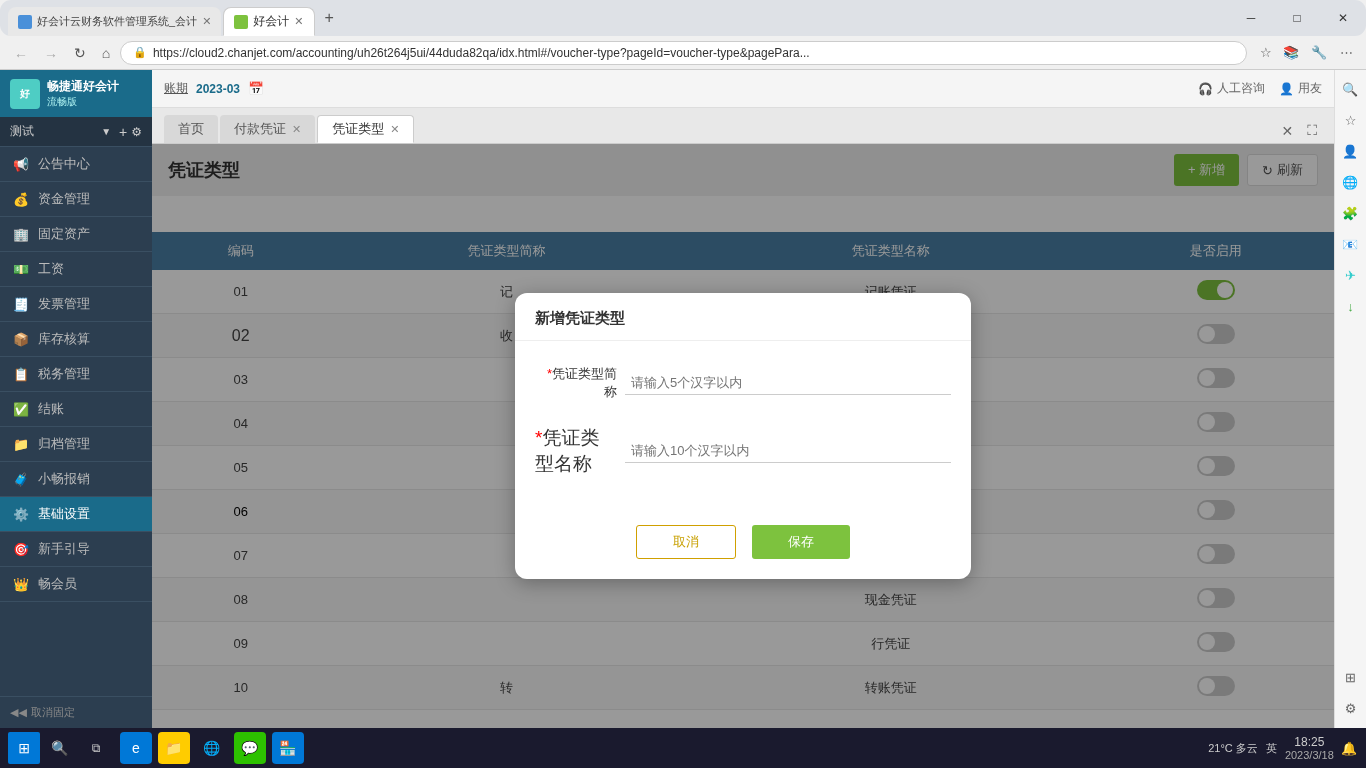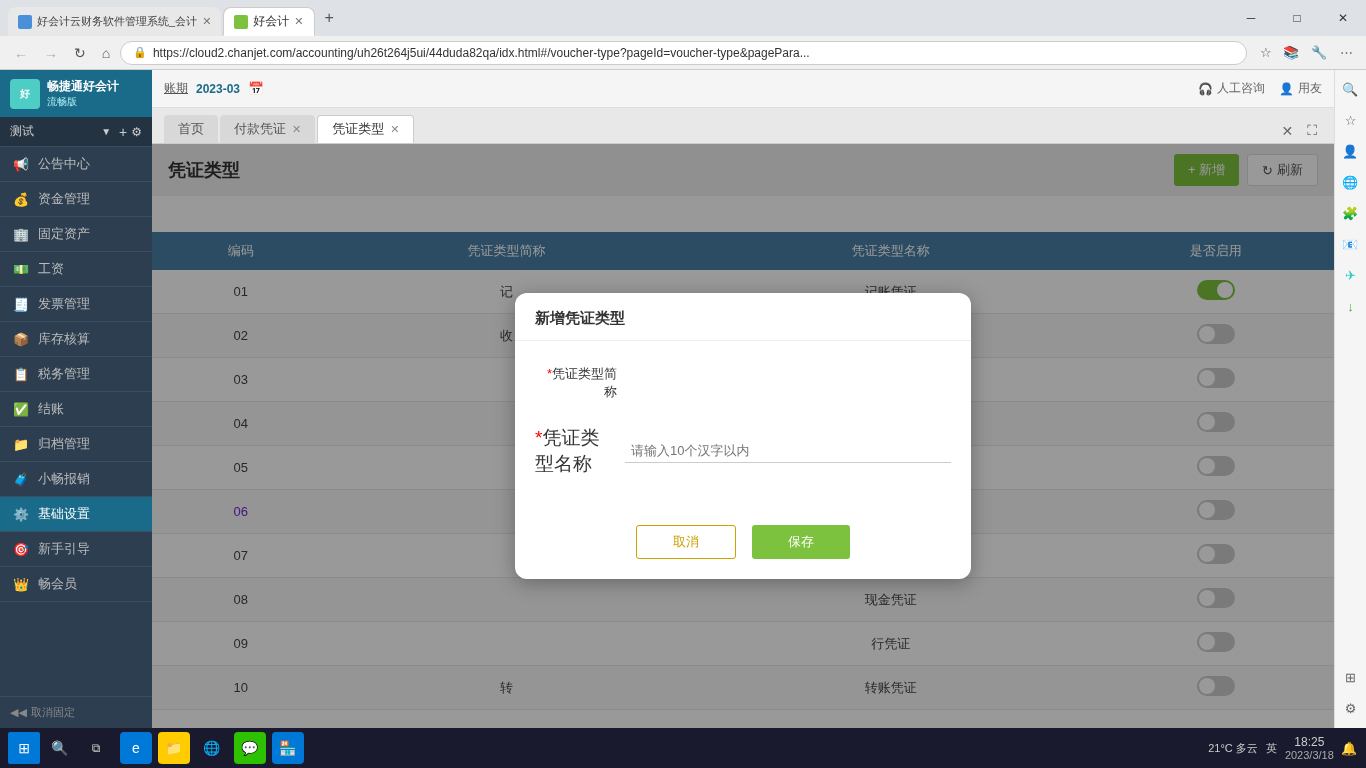--- a/index.html
+++ b/index.html
@@ -1,21 +1,21 @@
 <!DOCTYPE html>
 <html><head>
   <meta charset="utf-8">
   <style>
     * { margin: 0; padding: 0; box-sizing: border-box; }
     body { width: 1366px; height: 768px; overflow: hidden; font-family: 'Microsoft YaHei', sans-serif; font-size: 13px; background: #f0f0f0; }
   </style>
 </head>
 <body>
 
-<div style="background:#dee1e6; height:36px; display:flex; align-items:center; padding:0 0 0 8px;">
+<div style="background:#dee1e6; height:36px; display:flex; align-items:center; padding:0 0 0 8px;border-radius:11px;">
   <div style="display:flex; align-items:flex-end; height:36px; gap:2px; flex:1;">
 
     <div style="display:flex; align-items:center; padding:5px 10px; background:#e8e8e8; border-radius:8px 8px 0 0; font-size:12px; gap:5px; height:29px; max-width:220px; cursor:pointer;">
       <div style="width:14px; height:14px; background:#4a90d9; border-radius:2px; flex-shrink:0;"></div>
       <span style="overflow:hidden; white-space:nowrap; text-overflow:ellipsis; font-size:11px; color:#444;">好会计云财务软件管理系统_会计</span>
       <span style="font-size:11px; color:#777; cursor:pointer; flex-shrink:0;">✕</span>
     </div>
 
     <div style="display:flex; align-items:center; padding:5px 10px; background:#fff; border-radius:8px 8px 0 0; font-size:12px; gap:5px; height:29px; max-width:160px; cursor:pointer; border:1px solid #ccc; border-bottom:1px solid #fff;">
       <div style="width:14px; height:14px; background:#7dc23e; border-radius:2px; flex-shrink:0;"></div>
@@ -189,21 +189,21 @@
             </tr>
           </thead>
           <tbody id="table-body">
           <tr style="background: rgb(255, 255, 255); border-bottom: 1px solid rgb(232, 232, 232);">
                 <td style="padding: 10px 14px; font-size: 13px; color: rgb(68, 68, 68); text-align: center;">01</td>
                 <td style="padding: 10px 14px; font-size: 13px; color: rgb(68, 68, 68); text-align: center;">记</td>
                 <td style="padding: 10px 14px; font-size: 13px; color: rgb(68, 68, 68); text-align: center;">记账凭证</td>
                 <td style="padding: 10px 14px; font-size: 13px; text-align: center;"><div style="width: 38px; height: 20px; border-radius: 10px; background: rgb(125, 194, 62); position: relative; cursor: pointer; display: inline-block;"><div style="width: 16px; height: 16px; background: rgb(255, 255, 255); border-radius: 50%; position: absolute; top: 2px; left: 20px; transition: left 0.2s;"></div></div></td>
               </tr>
               <tr style="background: rgb(249, 249, 249); border-bottom: 1px solid rgb(232, 232, 232);">
-                <td style="padding: 10px 14px; font-size: 13px; color: rgb(68, 68, 68); text-align: center;">02</td>
+                <td style="padding: 10px 14px; font-size: 16px; color: rgb(68, 68, 68); text-align: center;">02</td>
                 <td style="padding: 10px 14px; font-size: 13px; color: rgb(68, 68, 68); text-align: center;">收</td>
                 <td style="padding: 10px 14px; font-size: 13px; color: rgb(68, 68, 68); text-align: center;">收款凭证</td>
                 <td style="padding: 10px 14px; font-size: 13px; text-align: center;"><div style="width: 38px; height: 20px; border-radius: 10px; background: rgb(204, 204, 204); position: relative; cursor: pointer; display: inline-block;"><div style="width: 16px; height: 16px; background: rgb(255, 255, 255); border-radius: 50%; position: absolute; top: 2px; left: 2px; transition: left 0.2s;"></div></div></td>
               </tr>
               <tr style="background: rgb(255, 255, 255); border-bottom: 1px solid rgb(232, 232, 232);">
                 <td style="padding: 10px 14px; font-size: 13px; color: rgb(68, 68, 68); text-align: center;">03</td>
                 <td style="padding: 10px 14px; font-size: 13px; color: rgb(68, 68, 68); text-align: center;"></td>
                 <td style="padding: 10px 14px; font-size: 13px; color: rgb(68, 68, 68); text-align: center;">付款凭证</td>
                 <td style="padding: 10px 14px; font-size: 13px; text-align: center;"><div style="width: 38px; height: 20px; border-radius: 10px; background: rgb(204, 204, 204); position: relative; cursor: pointer; display: inline-block;"><div style="width: 16px; height: 16px; background: rgb(255, 255, 255); border-radius: 50%; position: absolute; top: 2px; left: 2px; transition: left 0.2s;"></div></div></td>
               </tr>
@@ -213,21 +213,21 @@
                 <td style="padding: 10px 14px; font-size: 13px; color: rgb(68, 68, 68); text-align: center;">收款凭证</td>
                 <td style="padding: 10px 14px; font-size: 13px; text-align: center;"><div style="width: 38px; height: 20px; border-radius: 10px; background: rgb(204, 204, 204); position: relative; cursor: pointer; display: inline-block;"><div style="width: 16px; height: 16px; background: rgb(255, 255, 255); border-radius: 50%; position: absolute; top: 2px; left: 2px; transition: left 0.2s;"></div></div></td>
               </tr>
               <tr style="background: rgb(255, 255, 255); border-bottom: 1px solid rgb(232, 232, 232);">
                 <td style="padding: 10px 14px; font-size: 13px; color: rgb(68, 68, 68); text-align: center;">05</td>
                 <td style="padding: 10px 14px; font-size: 13px; color: rgb(68, 68, 68); text-align: center;"></td>
                 <td style="padding: 10px 14px; font-size: 13px; color: rgb(68, 68, 68); text-align: center;">付款凭证</td>
                 <td style="padding: 10px 14px; font-size: 13px; text-align: center;"><div style="width: 38px; height: 20px; border-radius: 10px; background: rgb(204, 204, 204); position: relative; cursor: pointer; display: inline-block;"><div style="width: 16px; height: 16px; background: rgb(255, 255, 255); border-radius: 50%; position: absolute; top: 2px; left: 2px; transition: left 0.2s;"></div></div></td>
               </tr>
               <tr style="background: rgb(249, 249, 249); border-bottom: 1px solid rgb(232, 232, 232);">
-                <td style="padding: 10px 14px; font-size: 13px; color: #6d28d9; text-align: center;">06</td>
+                <td style="padding: 10px 14px; font-size: 13px; color: #000000; text-align: center;">06</td>
                 <td style="padding: 10px 14px; font-size: 13px; color: rgb(68, 68, 68); text-align: center;"></td>
                 <td style="padding: 10px 14px; font-size: 13px; color: rgb(68, 68, 68); text-align: center;">收款凭证</td>
                 <td style="padding: 10px 14px; font-size: 13px; text-align: center;"><div style="width: 38px; height: 20px; border-radius: 10px; background: rgb(204, 204, 204); position: relative; cursor: pointer; display: inline-block;"><div style="width: 16px; height: 16px; background: rgb(255, 255, 255); border-radius: 50%; position: absolute; top: 2px; left: 2px; transition: left 0.2s;"></div></div></td>
               </tr>
               <tr style="background: rgb(255, 255, 255); border-bottom: 1px solid rgb(232, 232, 232);">
                 <td style="padding: 10px 14px; font-size: 13px; color: rgb(68, 68, 68); text-align: center;">07</td>
                 <td style="padding: 10px 14px; font-size: 13px; color: rgb(68, 68, 68); text-align: center;"></td>
                 <td style="padding: 10px 14px; font-size: 13px; color: rgb(68, 68, 68); text-align: center;">付款凭证</td>
                 <td style="padding: 10px 14px; font-size: 13px; text-align: center;"><div style="width: 38px; height: 20px; border-radius: 10px; background: rgb(204, 204, 204); position: relative; cursor: pointer; display: inline-block;"><div style="width: 16px; height: 16px; background: rgb(255, 255, 255); border-radius: 50%; position: absolute; top: 2px; left: 2px; transition: left 0.2s;"></div></div></td>
               </tr>
@@ -259,20 +259,21 @@
           <div style="padding:16px 20px 12px; border-bottom:1px solid #eee; font-size:15px; font-weight:bold; color:#333;">
             <span>新增凭证类型</span>
           </div>
 
           <div style="padding:24px 20px;">
 
             <div style="display:flex; align-items:center; margin-bottom:24px;">
               <label style="width:90px; font-size:13px; color:#333; text-align:right; flex-shrink:0; padding-right:8px;">
                 <span style="color:#f00;">*</span><span>凭证类型简称</span>
               </label>
+              <input type="text" style="flex: 1 1 0%; border-top: none; border-right: none; border-left: none; border-image: initial; border-bottom: 1px solid rgb(204, 204, 204); padding: 4px 6px; font-size: 13px; outline: none;" placeholder="请输入5个汉字以内">
             </div>
 
             <div style="display:flex; align-items:center; margin-bottom:12px;">
               <label style="width:90px; font-size:19px; color:#333; text-align:left; flex-shrink:0; padding-right:8px;">
                 <span style="color:#f00;">*</span><span>凭证类型名称</span>
               </label>
               <input type="text" style="flex: 1 1 0%; border-top: none; border-right: none; border-left: none; border-image: initial; border-bottom: 1px solid rgb(204, 204, 204); padding: 4px 6px; font-size: 13px; outline: none;" placeholder="请输入10个汉字以内">
             </div>
           </div>
 

